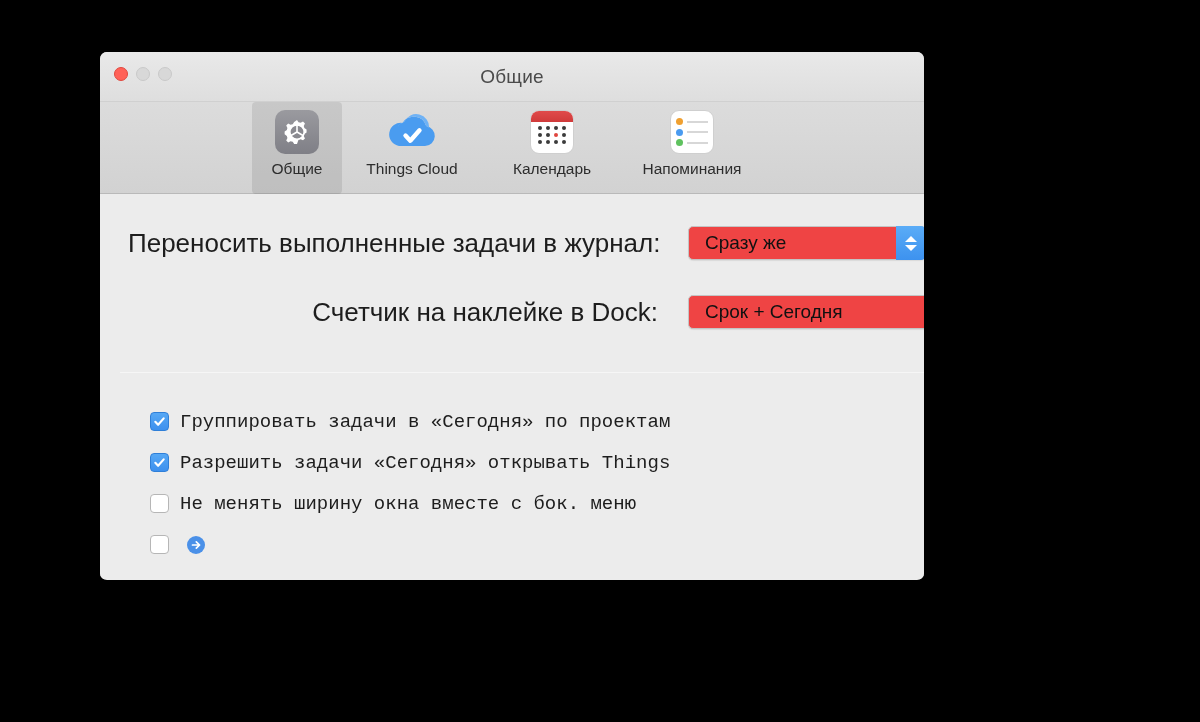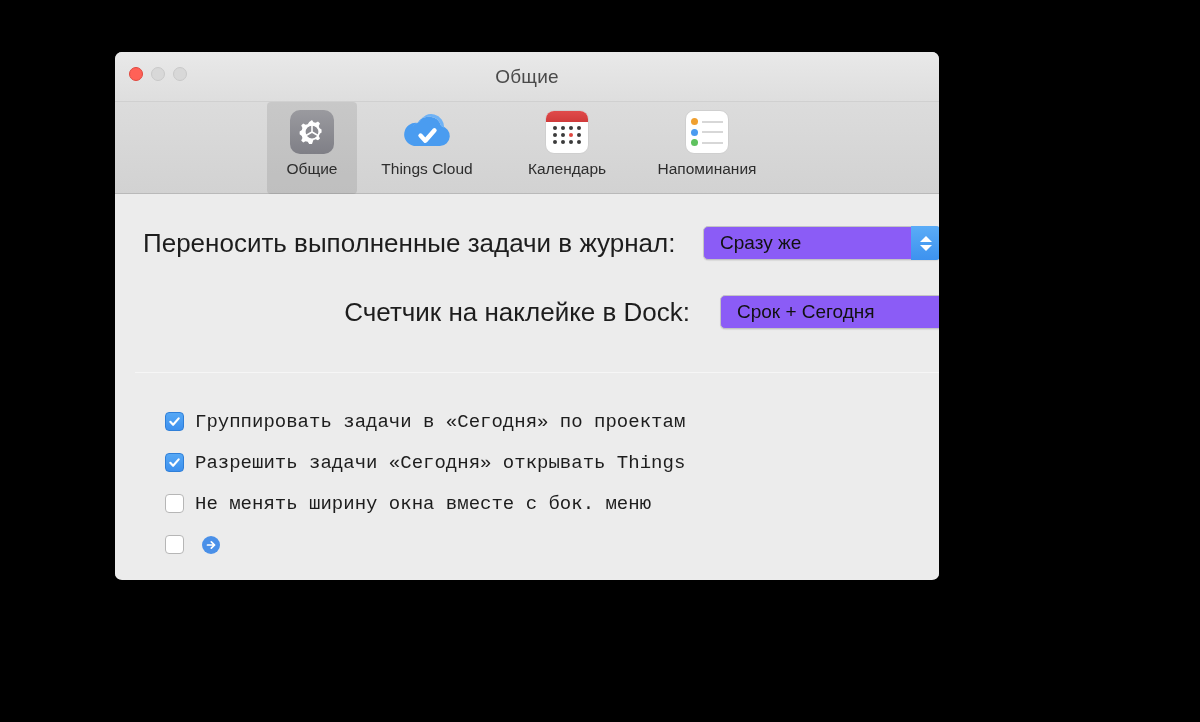--- a/index.html
+++ b/index.html
@@ -15,21 +15,20 @@
   #window {
     position: absolute;
     left: 100px;
     top: 52px;
     width: 824px;
     height: 528px;
     background: #ececec;
     border-radius: 7px;
     overflow: hidden;
     box-shadow: 0 6px 26px rgba(0,0,0,0.55);
-    margin-left: 15px;
   }
 
   
   #titlebar {
     position: relative;
     height: 50px;
     background: linear-gradient(to bottom, #e9e9e9 0%, #dedede 100%);
     border-bottom: 1px solid #d0d0d0;
   }
   #traffic {
@@ -166,21 +165,21 @@
   }
   .pref-label {
     font-size: 26px;
     color: #1d1d1d;
     white-space: nowrap;
     text-align: right;
   }
   .popup {
     position: relative;
     height: 34px;
-    background: #8b5cf6;
+    background: #ef4444;
     border: 1px solid #c4c4c4;
     border-radius: 5px;
     display: flex;
     align-items: center;
     box-shadow: 0 1px 1px rgba(0,0,0,0.08);
   }
   .popup .value {
     font-size: 19px;
     color: #111;
     padding-left: 16px;
@@ -332,21 +331,21 @@
       <div class="pref-label" style="width:530px;">Переносить выполненные задачи в журнал:</div>
       <div class="popup" style="margin-left:30px; width:238px;">
         <span class="value">Сразу же</span>
         <span class="stepper">
           <span class="chev up"></span>
           <span class="chev down"></span>
         </span>
       </div>
     </div>
 
-    <div class="pref-row" style="left:45px; top:101px;align-items:center;">
+    <div class="pref-row" style="left:28px; top:101px;align-items:center;">
       <div class="pref-label" style="width:530px;">Счетчик на наклейке в Dock:</div>
       <div class="popup" style="margin-left:30px; width:418px;">
         <span class="value">Срок + Сегодня</span>
         <span class="stepper">
           <span class="chev up"></span>
           <span class="chev down"></span>
         </span>
       </div>
     </div>
 

